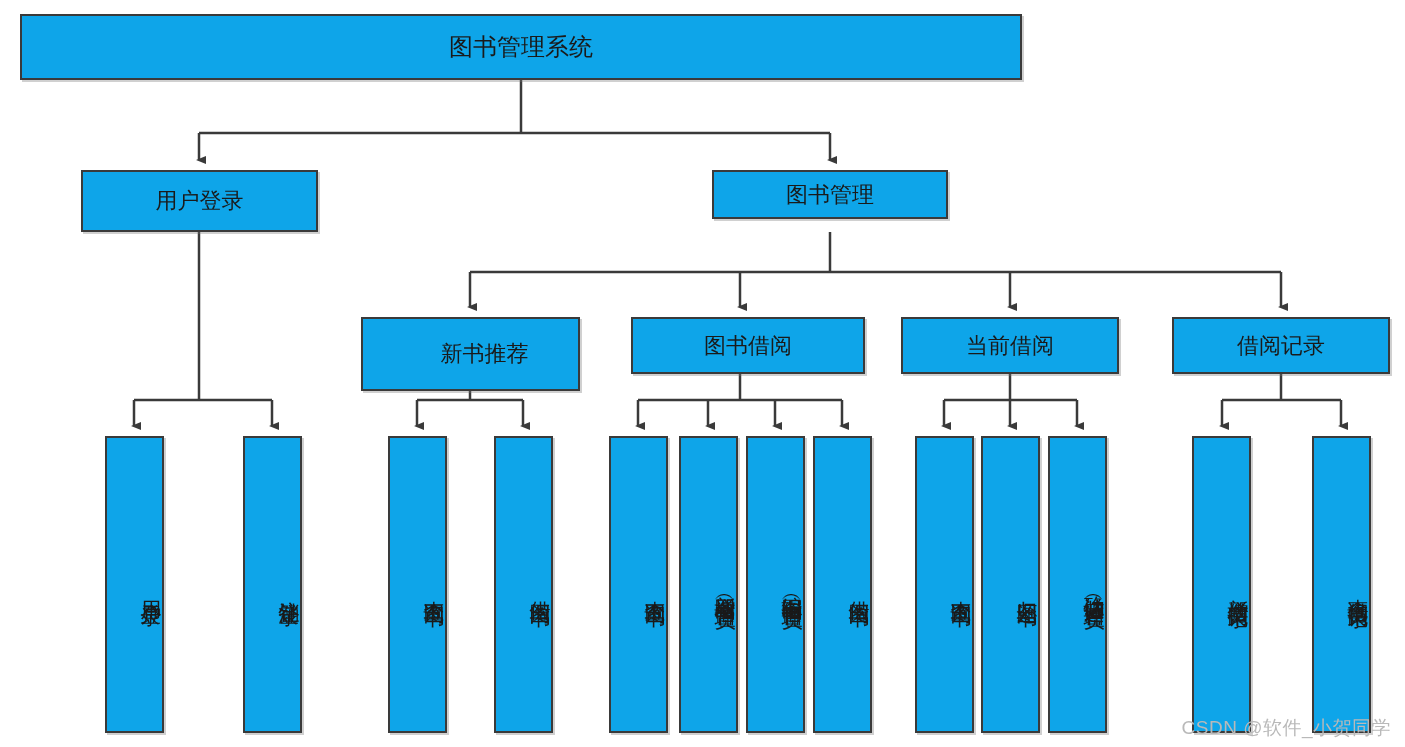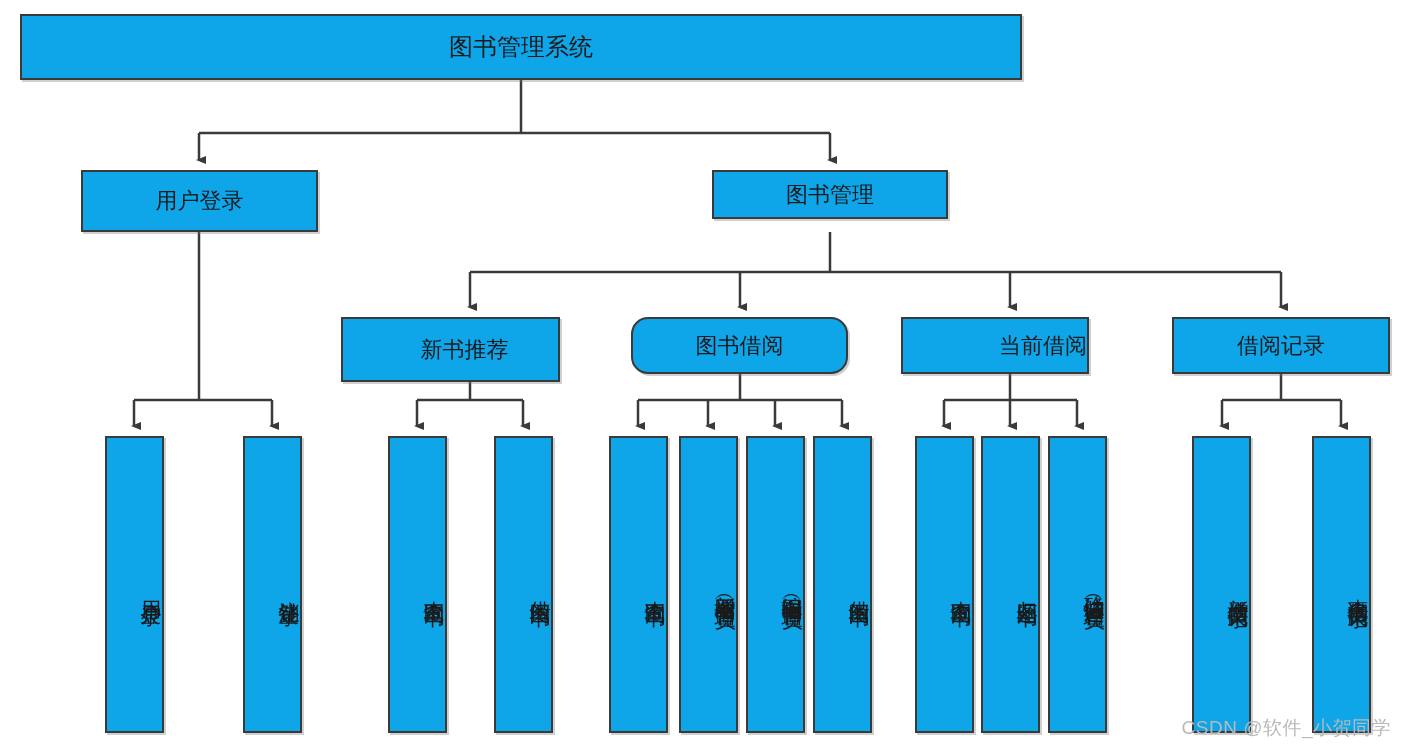--- a/index.html
+++ b/index.html
@@ -122,27 +122,27 @@
     <span class="lbl">图书管理系统</span>
   </div>
 
   <div class="node lvl2" style="left:81px; top:170px; width:237px; height:62px;">
     <span class="lbl">用户登录</span>
   </div>
   <div class="node lvl2" style="left:712px; top:170px; width:236px; height:49px;">
     <span class="lbl">图书管理</span>
   </div>
 
-  <div class="node lvl3" style="left:341px; top:317px; width:219px; height:65px;padding-left:28px;">
+  <div class="node lvl3" style="left:361px; top:317px; width:219px; height:74px;padding-left:28px;">
     <span class="lbl">新书推荐</span>
   </div>
-  <div class="node lvl3" style="left:631px; top:317px; width:217px; height:57px;border-radius:17px;">
+  <div class="node lvl3" style="left:631px; top:317px; width:234px; height:57px;">
     <span class="lbl">图书借阅</span>
   </div>
-  <div class="node lvl3" style="left:901px; top:317px; width:188px; height:57px;justify-content:flex-end;">
+  <div class="node lvl3" style="left:901px; top:317px; width:218px; height:57px;">
     <span class="lbl">当前借阅</span>
   </div>
   <div class="node lvl3" style="left:1172px; top:317px; width:218px; height:57px;text-align:center;">
     <span class="lbl">借阅记录</span>
   </div>
 
   <div class="node leaf" style="left:105px; top:436px; width:59px; height:297px;">
     <span class="lbl">用户登录</span>
   </div>
   <div class="node leaf" style="left:243px; top:436px; width:59px; height:297px;">

